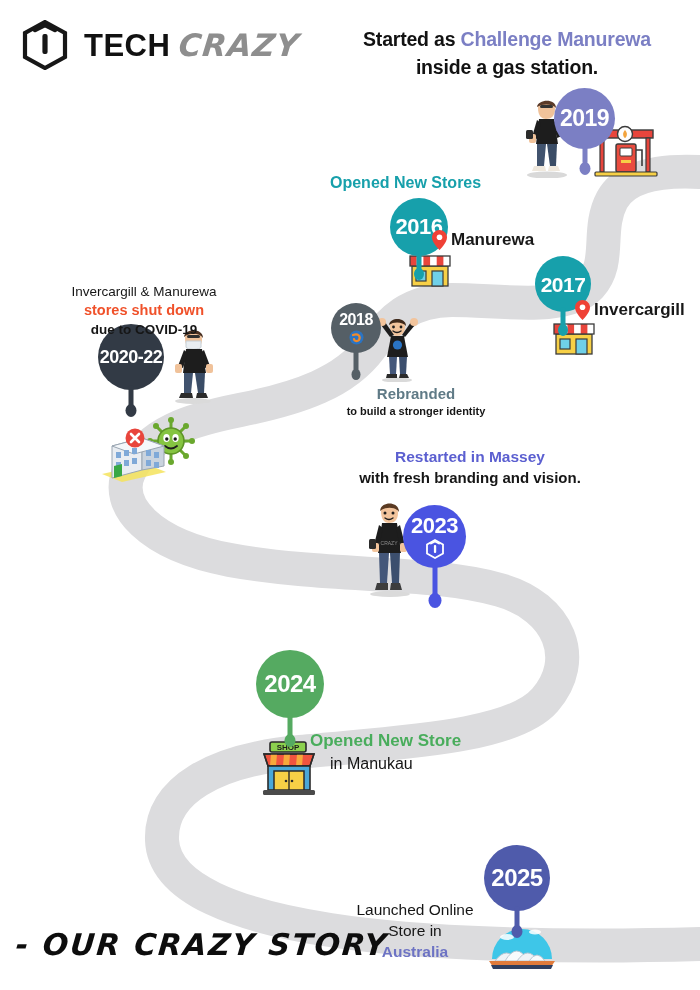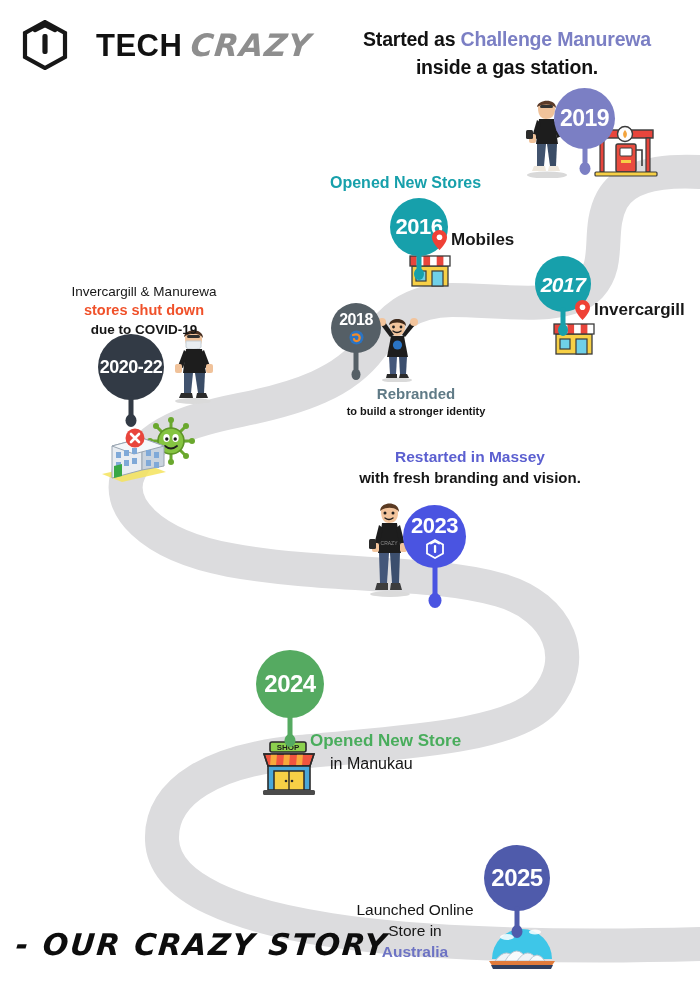--- a/index.html
+++ b/index.html
@@ -6,21 +6,21 @@
   html,body{margin:0;padding:0;background:#fff;}
   body{
     width:700px;height:990px;position:relative;overflow:hidden;
     font-family:"Liberation Sans","DejaVu Sans",sans-serif;
     color:#161616;
   }
   .stage{position:absolute;inset:0;width:700px;height:990px;}
   .road-layer{position:absolute;left:0;top:0;width:700px;height:990px;z-index:1;}
 
   
-  .logo-wrap{position:absolute;left:22px;top:20px;display:flex;align-items:center;gap:28px;z-index:6;}
+  .logo-wrap{position:absolute;left:22px;top:20px;display:flex;align-items:center;gap:16px;z-index:6;}
   .logo-mark{width:46px;height:50px;flex:0 0 auto;}
   .logo-text{display:flex;align-items:baseline;gap:9px;}
   .logo-tech{font-size:31px;font-weight:700;letter-spacing:.5px;color:#111;font-family:"Liberation Sans",sans-serif;}
   .logo-crazy{font-size:31px;font-weight:700;color:#8e8e8e;font-style:italic;letter-spacing:1px;
     font-family:"DejaVu Sans",sans-serif;transform:skewX(-6deg);}
 
   
   .headline{position:absolute;right:18px;top:26px;width:350px;text-align:center;
     font-size:19.5px;font-weight:700;line-height:1.42;letter-spacing:-.2px;color:#121212;z-index:6;}
   .hl-accent{color:#7b7fc4;}
@@ -149,35 +149,35 @@
     </div>
     <div class="stem" style="top:53px;height:20px;background:#17a0ab;"></div>
     <div class="drop" style="top:70px;width:10px;height:12px;background:#17a0ab;"></div>
   </div>
 
   <div class="loc" style="left:432px;top:230px;">
     <svg width="15" height="20" viewBox="0 0 15 20">
       <path d="M7.5 0 C11.6 0 15 3.3 15 7.4 C15 12.6 7.5 20 7.5 20 C7.5 20 0 12.6 0 7.4 C0 3.3 3.4 0 7.5 0Z" fill="#ef4136"></path>
       <circle cx="7.5" cy="7.2" r="2.8" fill="#fff"></circle>
     </svg>
-    <span>Mobiles</span>
+    <span>Manurewa</span>
   </div>
 
   <div class="fig" style="left:408px;top:250px;width:44px;height:38px;">
     <svg viewBox="0 0 44 38" width="44" height="38">
       <rect x="4" y="16" width="36" height="20" fill="#f7d046" stroke="#3b3b3b" stroke-width="1.3"></rect>
       <path d="M2 6 H42 V16 H2 Z" fill="#fff"></path>
       <path d="M2 6 h6.7 v10 h-6.7z M15.4 6 h6.7 v10 h-6.7z M28.7 6 h6.7 v10 h-6.7z" fill="#e8453c"></path>
       <rect x="2" y="6" width="40" height="10" fill="none" stroke="#3b3b3b" stroke-width="1.3"></rect>
       <rect x="8" y="21" width="10" height="10" fill="#6fd0e8" stroke="#3b3b3b" stroke-width="1.2"></rect>
       <rect x="24" y="21" width="11" height="15" fill="#6fd0e8" stroke="#3b3b3b" stroke-width="1.2"></rect>
     </svg>
   </div>
 
-  <div class="pin" style="left:535px;top:256px;font-style:italic;">
+  <div class="pin" style="left:535px;top:256px;">
     <div class="bulb" style="width:56px;height:56px;background:#17a0ab;">
       <span class="year" style="font-size:21px;">2017</span>
     </div>
     <div class="stem" style="top:51px;height:20px;background:#17a0ab;"></div>
     <div class="drop" style="top:68px;width:10px;height:12px;background:#17a0ab;"></div>
   </div>
 
   <div class="loc" style="left:575px;top:300px;">
     <svg width="15" height="20" viewBox="0 0 15 20">
       <path d="M7.5 0 C11.6 0 15 3.3 15 7.4 C15 12.6 7.5 20 7.5 20 C7.5 20 0 12.6 0 7.4 C0 3.3 3.4 0 7.5 0Z" fill="#ef4136"></path>
@@ -196,21 +196,21 @@
       <rect x="24" y="21" width="11" height="15" fill="#6fd0e8" stroke="#3b3b3b" stroke-width="1.2"></rect>
     </svg>
   </div>
 
   <div class="tblock" style="left:24px;top:283px;width:240px;text-align:center;font-size:13.5px;">
     <span class="l">Invercargill &amp; Manurewa</span>
     <span class="l t-red" style="font-size:14.5px;">stores shut down</span>
     <span class="l t-bold">due to COVID-19</span>
   </div>
 
-  <div class="pin" style="left:98px;top:334px;">
+  <div class="pin" style="left:98px;top:324px;">
     <div class="bulb" style="width:66px;height:66px;background:#323a45;">
       <span class="year" style="font-size:18px;">2020-22</span>
     </div>
     <div class="stem" style="top:61px;height:22px;background:#323a45;"></div>
     <div class="drop" style="top:80px;width:11px;height:13px;background:#323a45;"></div>
   </div>
 
   <div class="fig" style="left:165px;top:322px;width:58px;height:82px;">
     <svg viewBox="0 0 58 82" width="58" height="82">
       <ellipse cx="28" cy="79" rx="18" ry="3" fill="#dadada"></ellipse>

